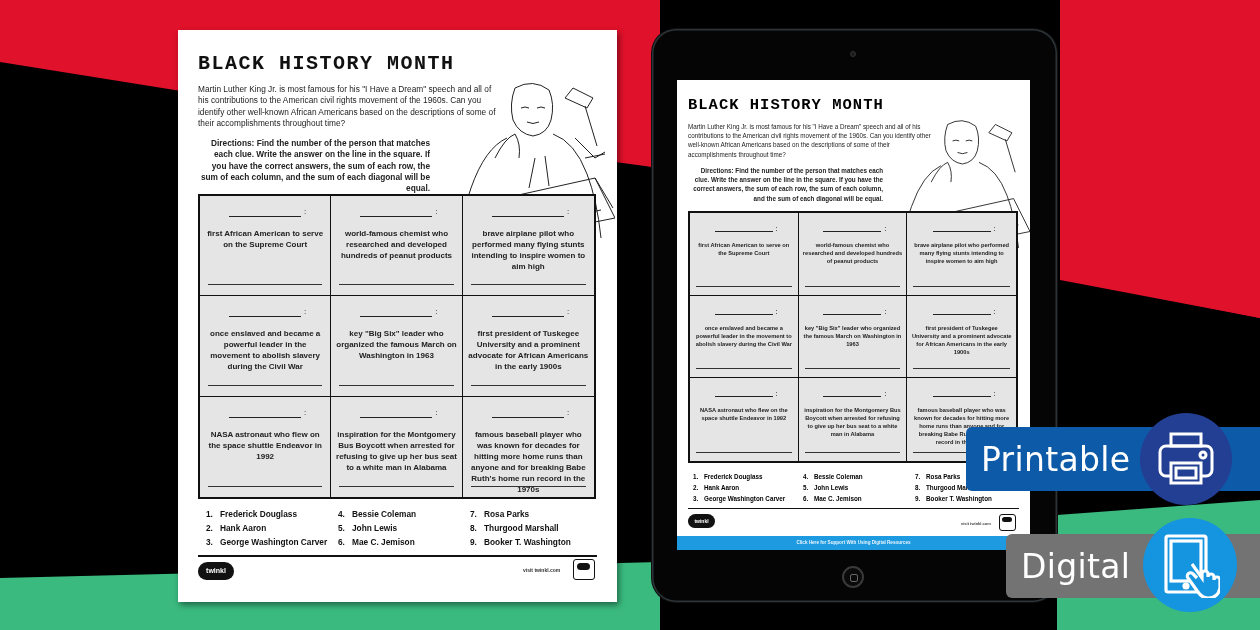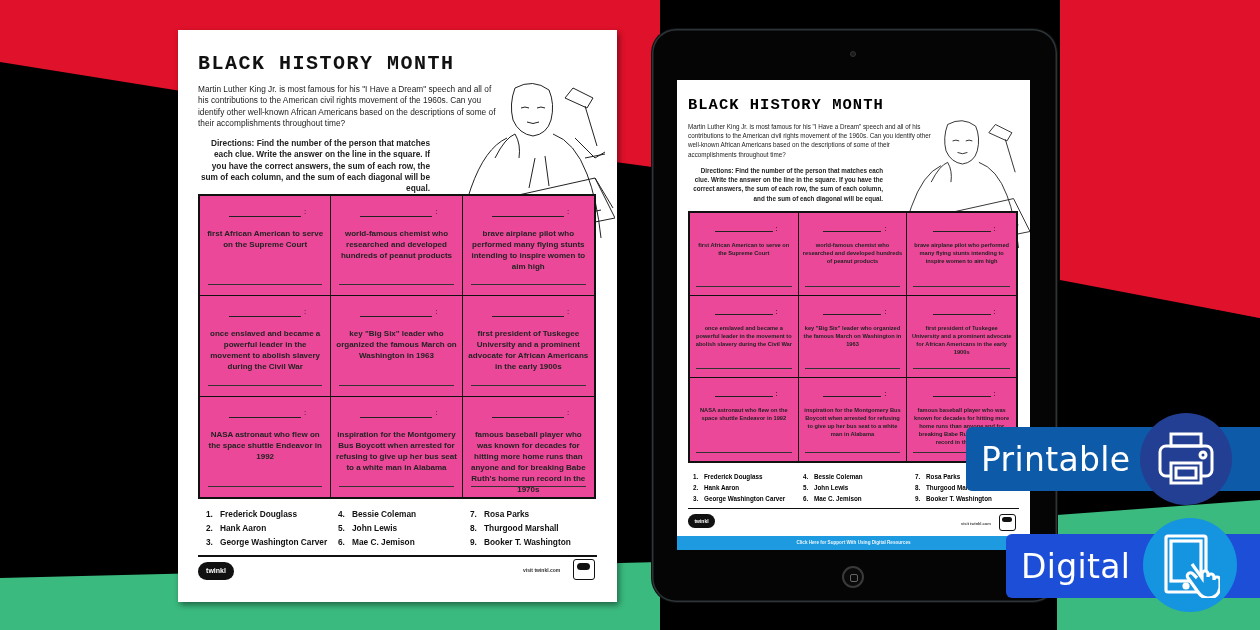--- a/index.html
+++ b/index.html
@@ -29,21 +29,21 @@
     position: absolute; left: 20px; top: 108px; width: 232px;
     font-size: 8.3px; line-height: 11.3px; font-weight: bold; color: #222; text-align: right;
   }
   .ws-directions b { font-weight: 900; }
   .portrait {
     position: absolute; right: 2px; top: 38px; width: 170px; height: 170px;
   }
   .grid {
     position: absolute; left: 20px; top: 164px; width: 398px; height: 305px;
     display: grid; grid-template-columns: 1fr 1fr 1fr; grid-template-rows: 1fr 1fr 1fr;
-    border: 2px solid #111; background: #ec4899;
+    border: 2px solid #111; background: #e5e5e5;
   }
   .cell {
     border-right: 1.5px solid #111; border-bottom: 1.5px solid #111;
     position: relative; text-align: center; padding-top: 7px;
   }
   .cell:nth-child(3n) { border-right: none; }
   .cell:nth-child(n+7) { border-bottom: none; }
   .cell .answer-line {
     display: inline-block; width: 72px; border-bottom: 1px solid #222; height: 8px; position: relative;
   }
@@ -114,21 +114,21 @@
     position: absolute; left: 0; right: 0; top: 456px; height: 14px; background: #1e9be0;
     color: #e8f4ff; font-size: 4.6px; font-weight: bold; text-align: center; line-height: 14px;
   }
 
   
   .fmt {
     position: absolute; height: 64px; display: flex; align-items: center;
     color: #fff; font-family: "DejaVu Sans", sans-serif; font-size: 33px; letter-spacing: 0.3px;
   }
   .fmt-printable { left: 966px; top: 427px; width: 294px; background: #0d5aa8; border-radius: 6px 0 0 6px; padding-left: 15px; }
-  .fmt-digital { left: 1006px; top: 534px; width: 254px; height: 64px; background: #1d4ed8; border-radius: 6px 0 0 6px; padding-left: 15px; }
+  .fmt-digital { left: 1006px; top: 534px; width: 254px; height: 64px; background: #737373; border-radius: 6px 0 0 6px; padding-left: 15px; }
   .fmt-circle {
     position: absolute; width: 92px; height: 92px; border-radius: 50%;
     display: flex; align-items: center; justify-content: center;
   }
   .fmt-printable .fmt-circle { left: 174px; top: -14px; background: #233f93; }
   .fmt-digital .fmt-circle { left: 137px; top: -16px; background: #1594e0; width: 94px; height: 94px; }
 </style>
 </head>
 <body>
 

